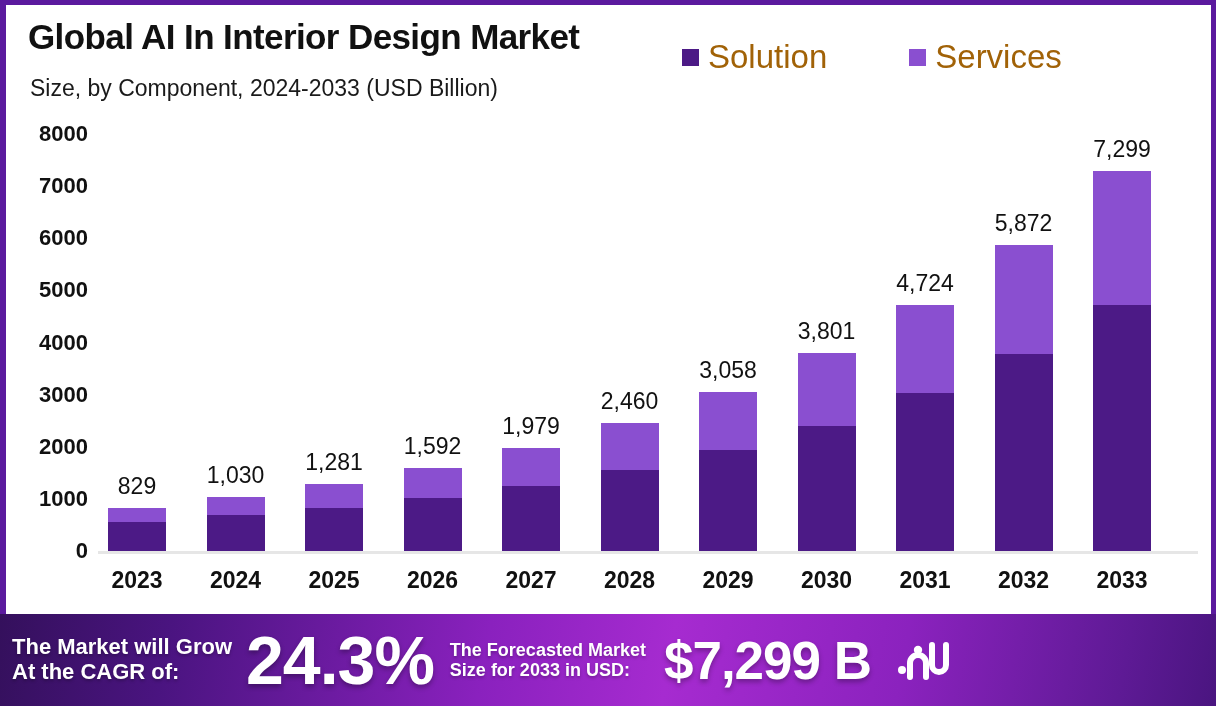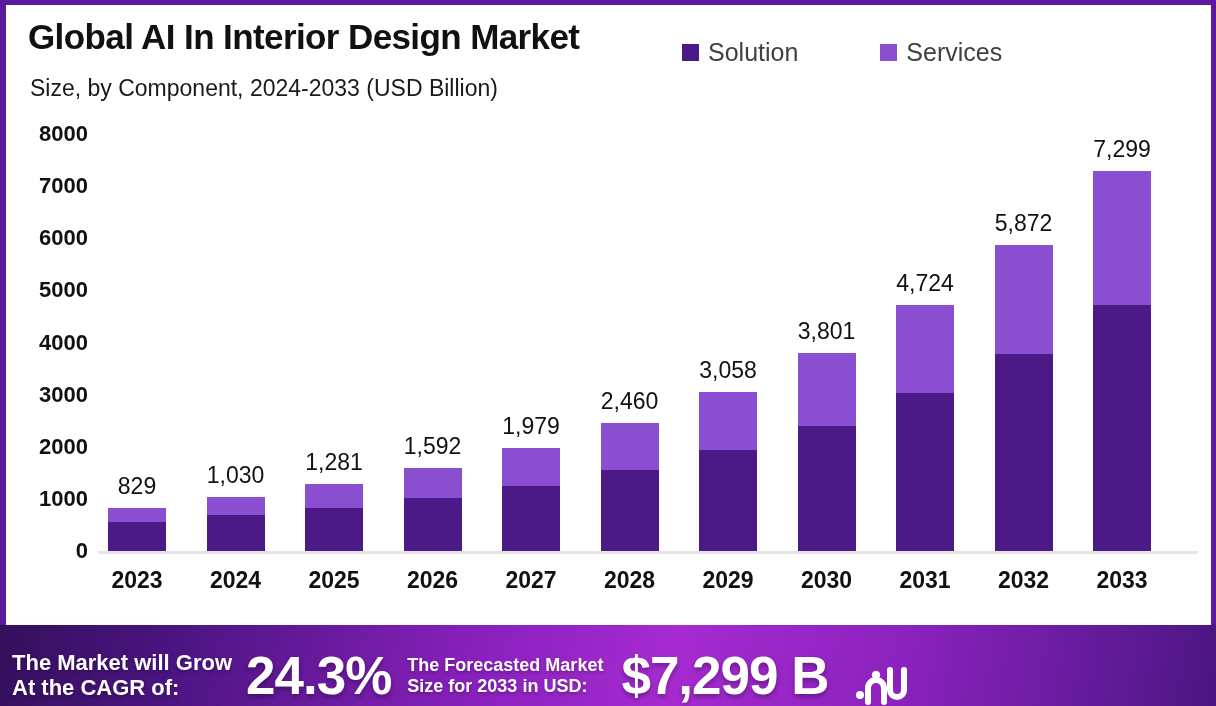--- a/index.html
+++ b/index.html
@@ -29,21 +29,21 @@
   }
   .subtitle {
     position:absolute; left:24px; top:70px;
     font-size:23px; color:#1a1a1a; white-space:nowrap;
   }
 
   
   .legend { position:absolute; left:676px; top:33px; display:flex; align-items:center; gap:82px; }
   .legend-item { display:flex; align-items:center; gap:9px; }
   .swatch { width:17px; height:17px; display:block; }
-  .legend-label { font-size:25px; color:#404040; white-space:nowrap; }
+  .legend-label { font-size:33px; color:#a16207; white-space:nowrap; }
 
   
   .plot { position:absolute; left:0; top:110px; width:1205px; height:490px; }
 
   .yaxis { position:absolute; left:0; top:0; width:90px; height:440px; }
   .ytick {
     position:absolute; right:8px;
     font-size:22px; font-weight:bold; color:#111;
     transform:translateY(-50%); white-space:nowrap;
   }
@@ -69,34 +69,34 @@
   }
   .xtick {
     position:absolute; left:50%; transform:translateX(-50%);
     bottom:-43px;
     font-size:23px; font-weight:bold; color:#111; white-space:nowrap;
   }
 
   
   .banner {
     position:absolute; left:-6px; right:-5px; bottom:0;
-    height:81px;
+    height:92px;
     background:linear-gradient(100deg,#34105C 0%,#4A1480 14%,#8A21BE 40%,#A62BD0 55%,#8B22BE 74%,#5E1A95 92%,#4A1580 100%);
-    display:flex; align-items:flex-end;
+    display:flex; align-items:center;
     overflow:hidden;
   }
   .banner-block { display:flex; align-items:center; }
   .banner-lines {
     color:#fff; font-weight:bold; line-height:1.12;
     white-space:nowrap;
     text-shadow:0 2px 3px rgba(0,0,0,.25);
   }
   .b-cagr-lines { font-size:22px; margin-left:12px; }
   .b-cagr-value {
-    color:#fff; font-weight:bold; font-size:53px;
+    color:#fff; font-weight:bold; font-size:68px;
     margin-left:14px; letter-spacing:-1px;
     text-shadow:0 3px 5px rgba(0,0,0,.3);
   }
   .b-fore-lines { font-size:18px; margin-left:16px; }
   .b-fore-value {
     color:#fff; font-weight:bold; font-size:53px;
     margin-left:18px; letter-spacing:-1px;
     text-shadow:0 3px 5px rgba(0,0,0,.3);
   }
 

